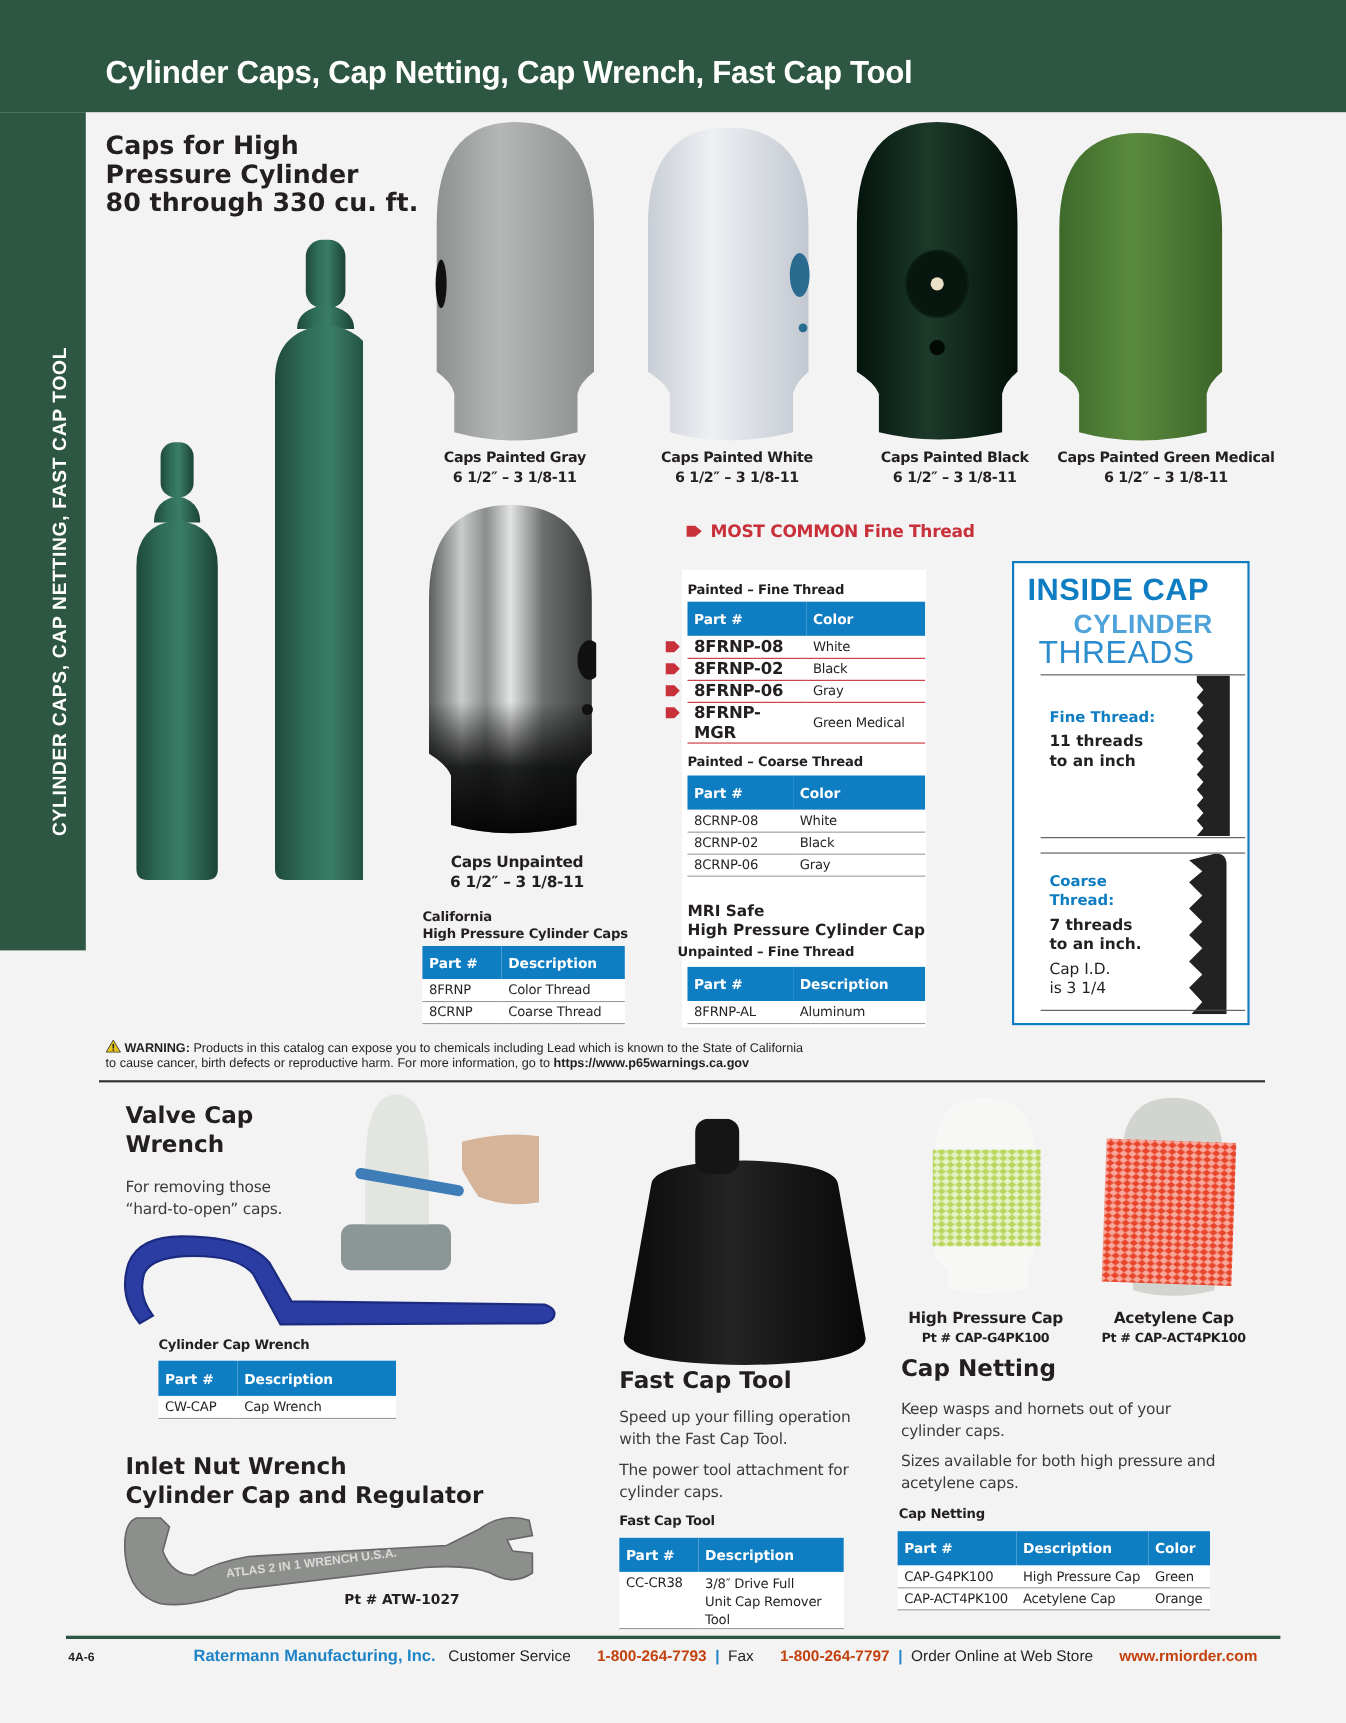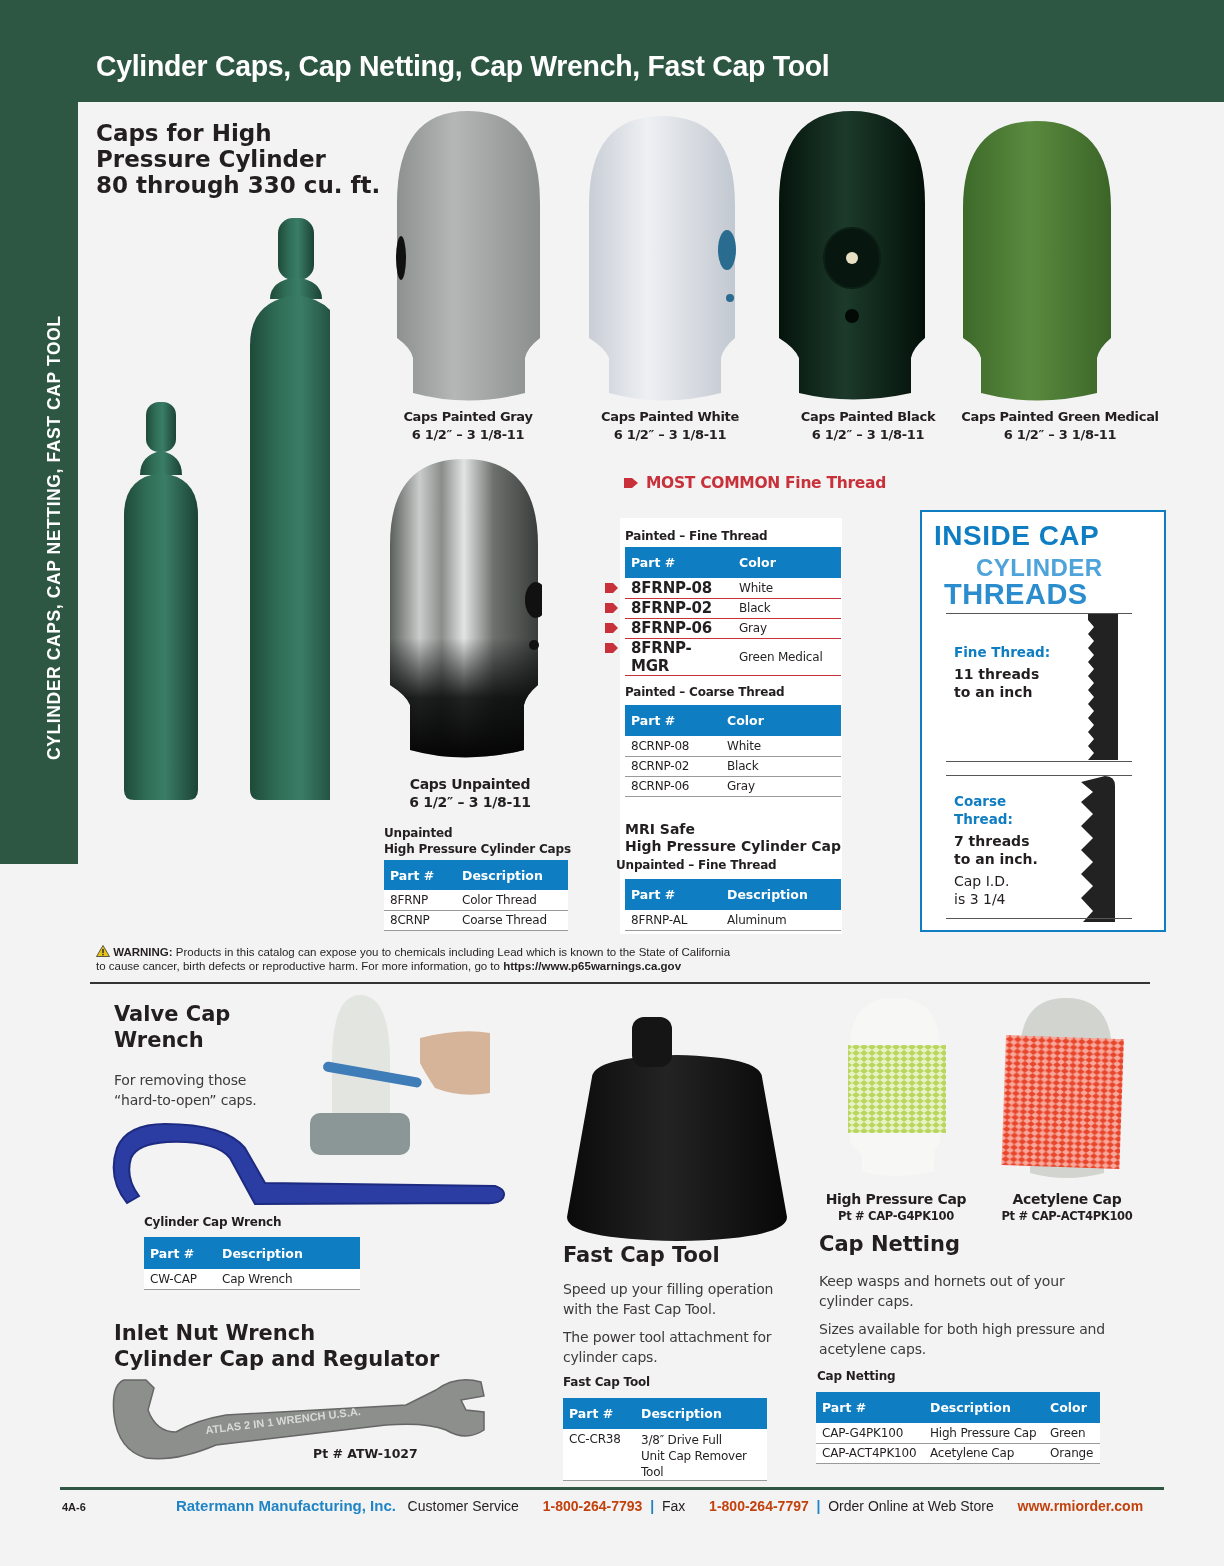--- a/index.html
+++ b/index.html
@@ -21,24 +21,24 @@
   table.spec { border-collapse: collapse; background: #fff; font-family: "DejaVu Sans", sans-serif; }
   table.spec th { background: #0f7dc2; color: #fff; font-weight: bold; font-size: 12.5px; text-align: left; padding: 0 6px; height: 30px; }
   table.spec td { font-size: 12px; padding: 0 6px; height: 20px; border-bottom: 1px solid #9a9a9a; color: #231f20; letter-spacing: -0.2px; }
   table.spec tr.red td { border-bottom: 1.5px solid #c8303a; }
   table.spec td.big { font-weight: bold; font-size: 15px; }
   .row-arrow { position: absolute; width: 14px; height: 12px; }
 
   .body-text { font-size: 14px; color: #3c3a3b; line-height: 20px; letter-spacing: -0.2px; }
 
   
-  .thread-box { left: 920px; top: 510px; width: 246px; height: 422px; border: 2px solid #0f7dc2; background: #fff; }
+  .thread-box { left: 920px; top: 510px; width: 216px; height: 422px; border: 2px solid #0f7dc2; background: #fff; }
   .tb-line1 { font-family: "Liberation Sans", sans-serif; font-weight: 900; font-size: 28px; color: #0f7dc2; letter-spacing: 0.5px; }
   .tb-line2 { font-family: "Liberation Sans", sans-serif; font-weight: 900; font-size: 24px; color: #4ea3db; letter-spacing: 0.5px; }
-  .tb-line3 { font-family: "Liberation Sans", sans-serif; font-weight: 700; font-size: 29px; color: #2b8dce; letter-spacing: 0.5px; }
+  .tb-line3 { font-family: "Liberation Sans", sans-serif; font-weight: 400; font-size: 29px; color: #2b8dce; letter-spacing: 0.5px; }
   .tb-sub { font-weight: bold; font-size: 13.5px; color: #0f7dc2; line-height: 18px; }
   .tb-txt { font-weight: bold; font-size: 14px; color: #231f20; line-height: 19px; }
   .tb-txt2 { font-size: 14px; color: #231f20; line-height: 19px; }
 
   
   .footer-rule { left: 60px; top: 1487px; width: 1104px; height: 3px; background: #2d5742; }
   .footer { left: 62px; top: 1497px; width: 1110px; font-family: "Liberation Sans", sans-serif; font-size: 14px; white-space: nowrap; }
   .footer .pg { font-weight: bold; font-size: 11px; color: #231f20; }
   .footer .co { font-weight: bold; font-size: 15px; color: #1f84c6; }
   .footer .sep { color: #1f84c6; font-weight: bold; }
@@ -157,21 +157,21 @@
   <path d="M4 230 L4 90 Q4 4 78 4 Q152 4 152 90 L152 230 Q140 240 138 250 L138 295 Q78 310 24 295 L24 250 Q20 240 4 230 Z" fill="url(#g-chrome-v)"></path>
   <ellipse cx="150" cy="145" rx="11" ry="18" fill="#111"></ellipse>
   <circle cx="148" cy="190" r="5" fill="#111"></circle>
 </svg>
 <div class="abs cap-label" style="left:390px; top:775px; width:160px; font-size:14px;">
   <div>Caps Unpainted</div>
   <div>6 1/2″ – 3 1/8-11</div>
 </div>
 
 <div class="abs tbl-title" style="left:384px; top:825px; line-height:16px;">
-  <div>Unpainted</div>
+  <div>California</div>
   <div>High Pressure Cylinder Caps</div>
 </div>
 <table class="abs spec" style="left:384px; top:860px; width:184px;">
   <tbody>
       <tr>
         <th style="width:72px;">Part #</th>
         <th>Description</th>
       </tr>
   <tr>
         <td>8FRNP</td>

